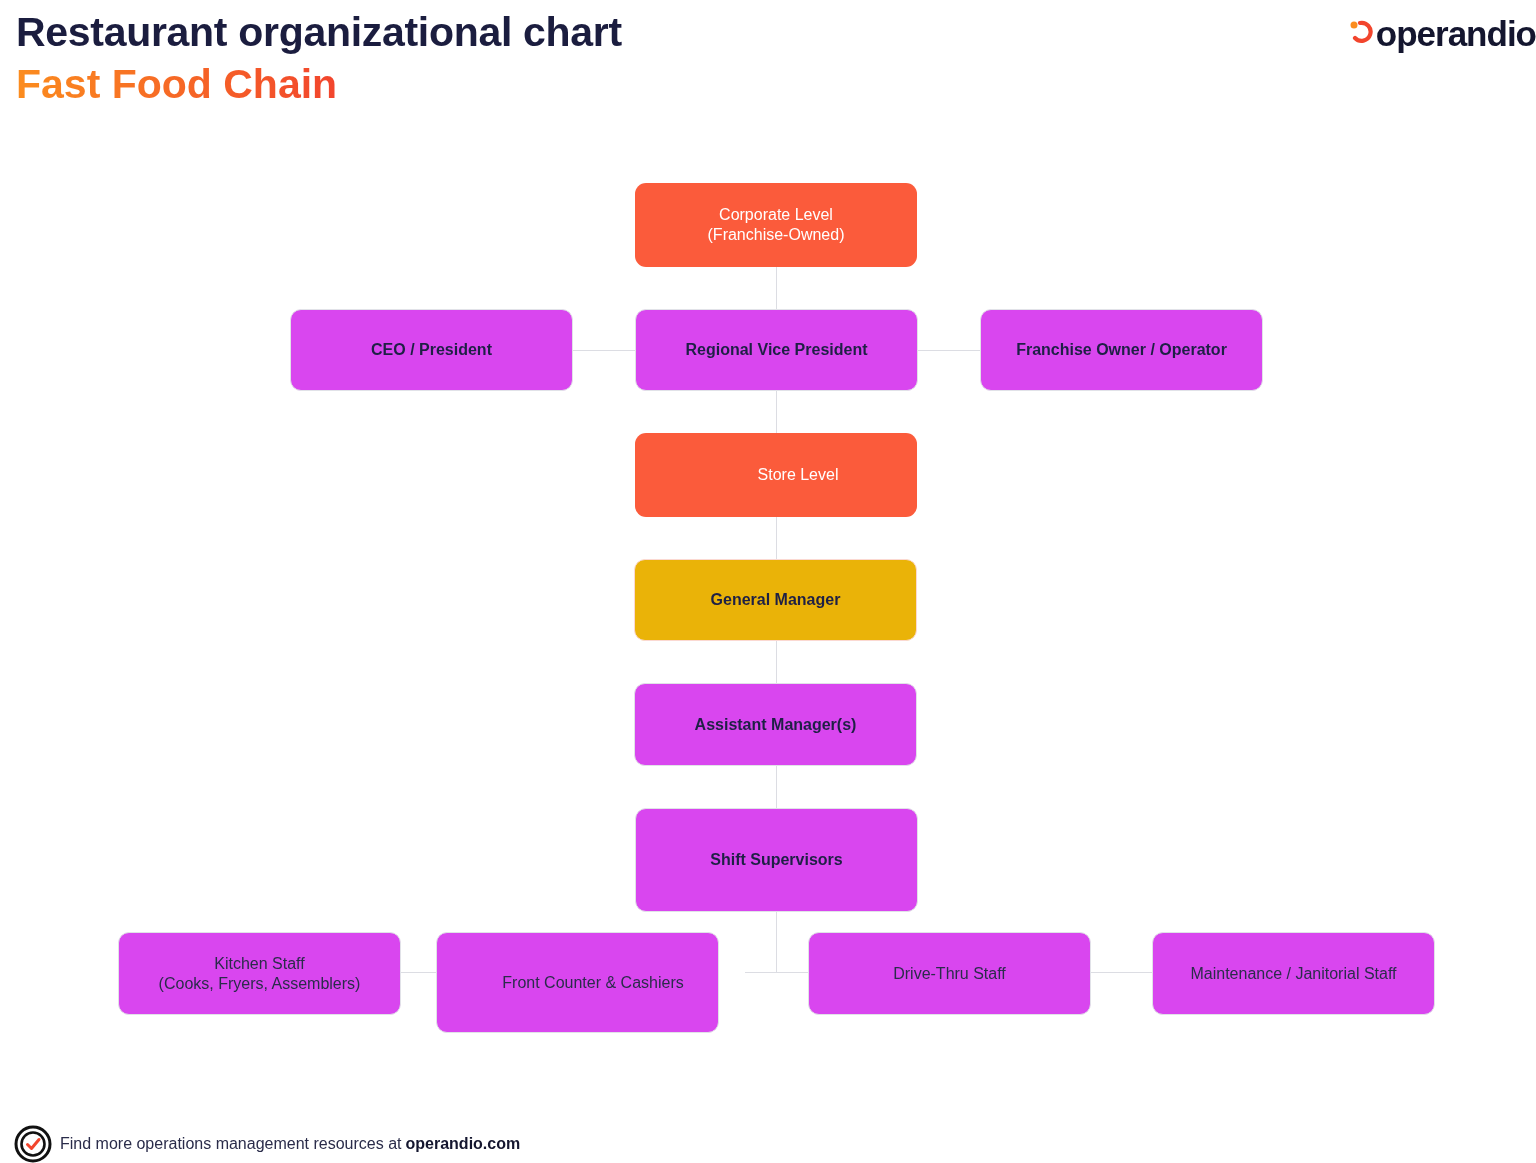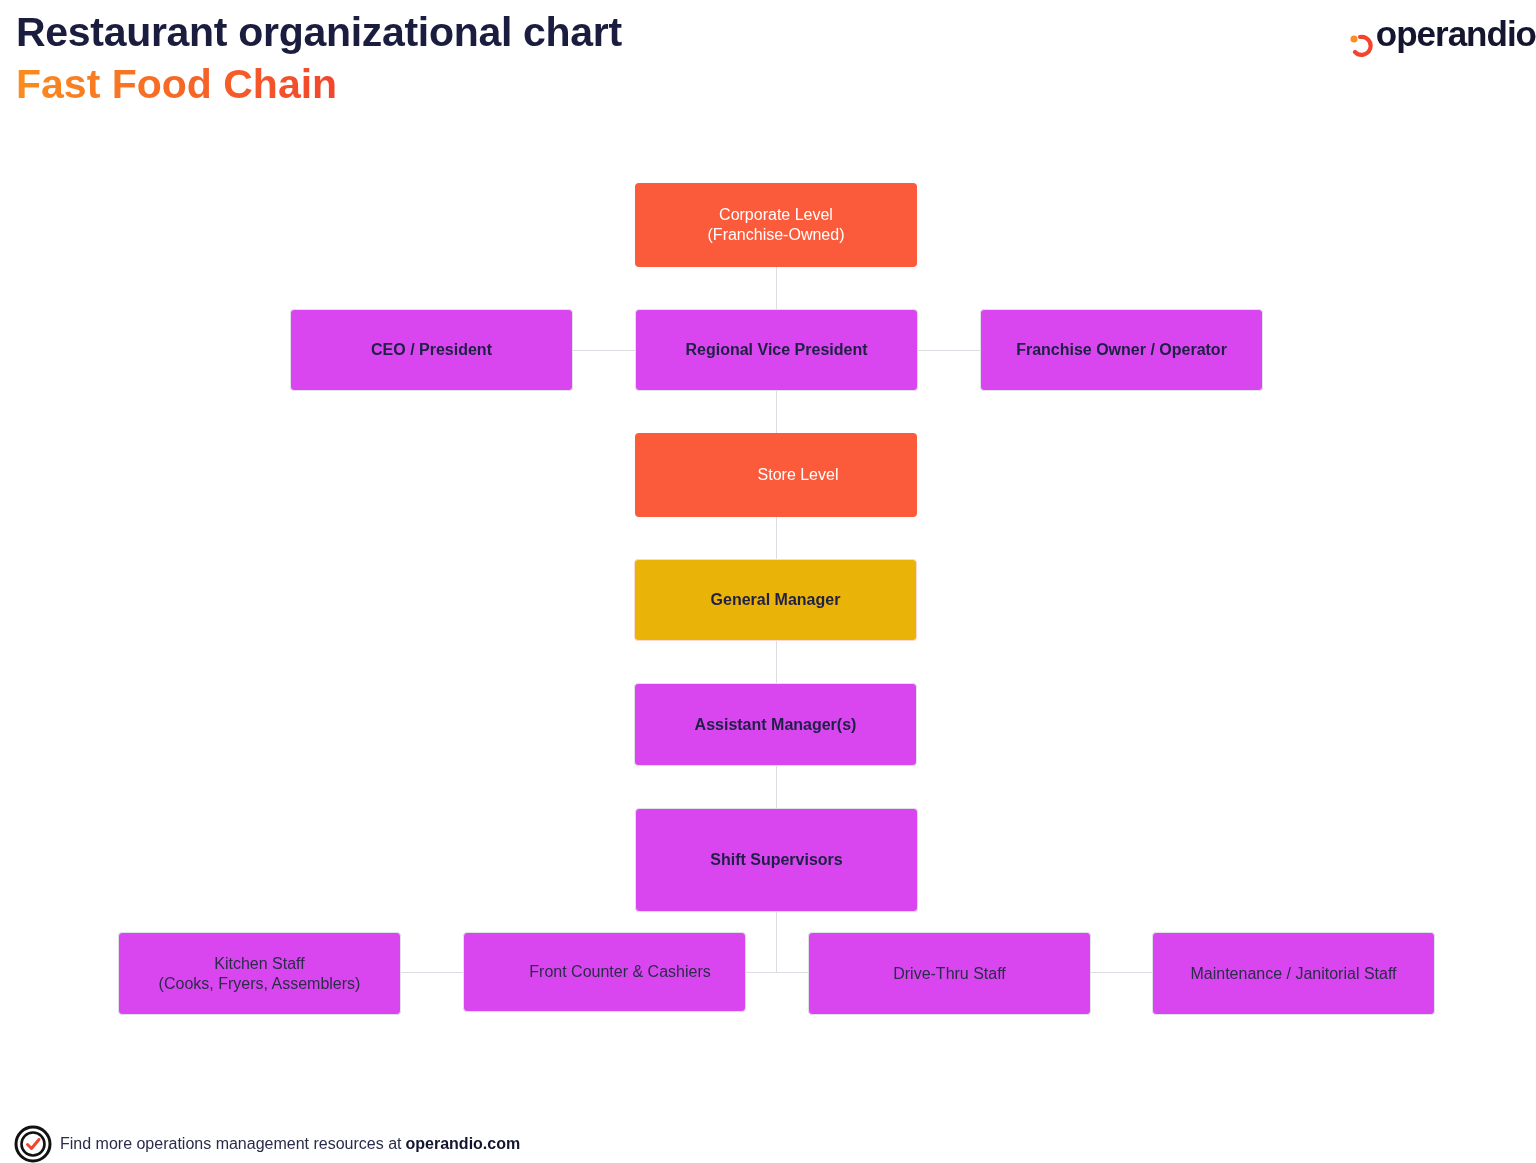--- a/index.html
+++ b/index.html
@@ -13,30 +13,30 @@
     line-height: 48px; white-space: nowrap;
   }
   .subtitle {
     position: absolute; left: 16px; top: 60px;
     font-size: 41px; font-weight: 700; line-height: 48px; white-space: nowrap;
     background: linear-gradient(90deg, #fb8c1e 0%, #f2452d 100%);
     -webkit-background-clip: text; background-clip: text; color: transparent;
   }
   .logo {
     position: absolute; right: 0px; top: 14px; height: 40px;
-    display: flex; align-items: flex-end;
+    display: flex; align-items: flex-start;
   }
   .logo-mark { width: 26px; height: 26px; margin-right: 1px; position: relative; top: 4px; }
   .logo-text {
     font-size: 35px; font-weight: 700; color: #14162f; letter-spacing: -1px;
   }
   .line { position: absolute; background: #dcdde3; }
   .node {
     position: absolute; box-sizing: border-box;
-    border-radius: 4px; display: flex; align-items: center; justify-content: center;
+    border-radius: 11px; display: flex; align-items: center; justify-content: center;
     text-align: center; font-size: 16px; line-height: 20px;
   }
   .node.grey { background: #d946ef; border: 1px solid #e1e2e8; color: #1e2045; font-weight: 700; }
   .node.grey.light { font-weight: 400; color: #2a2c4a; }
   .node.orange { background: #fb5b3b; color: #ffffff; font-weight: 400; }
   .node.pink { background: #eab308; border: 1px solid #fbd9d2; color: #1e2045; font-weight: 700; }
   .node .lbl { white-space: pre-line; }
   .footer {
     position: absolute; left: 14px; top: 1125px; display: flex; align-items: center;
   }
@@ -98,21 +98,21 @@
 </div>
 
 <div class="node grey" style="left:635px; top:808px; width:283px; height:104px;">
   <span class="lbl">Shift Supervisors</span>
 </div>
 
 <div class="node grey light" style="left:118px; top:932px; width:283px; height:83px;">
   <span class="lbl">Kitchen Staff
 (Cooks, Fryers, Assemblers)</span>
 </div>
-<div class="node grey light" style="left:463px; top:932px; width:283px; height:80px;padding-left:31px;">
+<div class="node grey light" style="left:436px; top:932px; width:283px; height:101px;padding-left:31px;">
   <span class="lbl">Front Counter &amp; Cashiers</span>
 </div>
 <div class="node grey light" style="left:808px; top:932px; width:283px; height:83px;">
   <span class="lbl">Drive-Thru Staff</span>
 </div>
 <div class="node grey light" style="left:1152px; top:932px; width:283px; height:83px;">
   <span class="lbl">Maintenance / Janitorial Staff</span>
 </div>
 
 <div class="footer">

